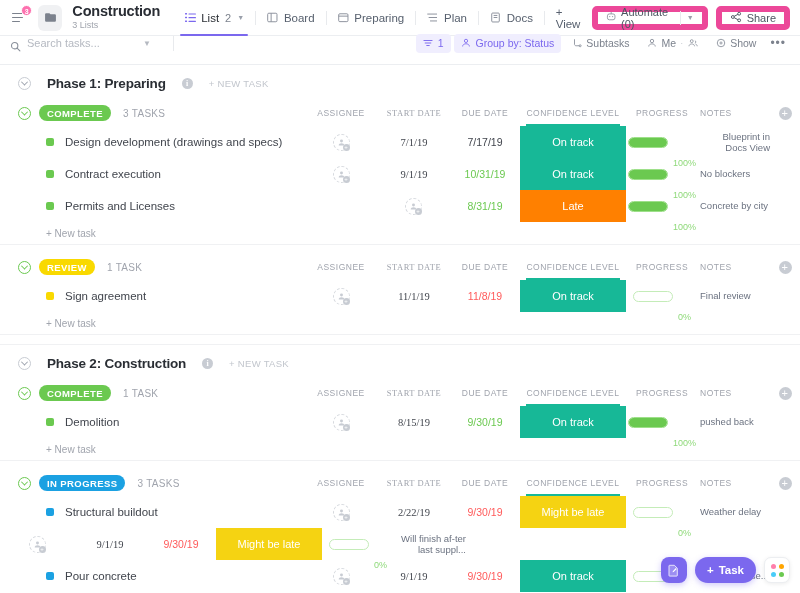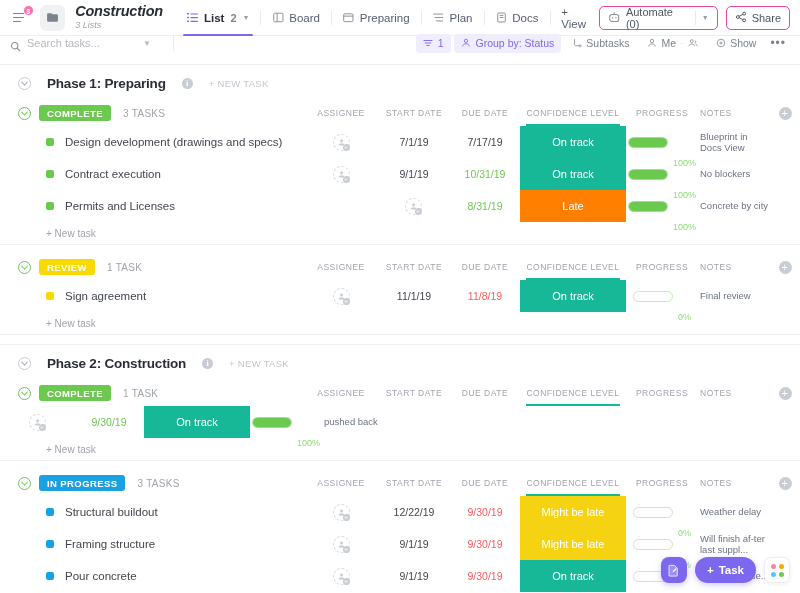--- a/index.html
+++ b/index.html
@@ -32,45 +32,45 @@
     background: #FD71AF; color:#fff; border-radius: 6px;
     font-size: 7px; line-height: 11px; text-align:center; font-weight:700;
     border: 1.3px solid #fff;
   }
   .folder-chip {
     width: 26px; height: 26px; margin-left: 8px;
     background: #f0f1f3; border-radius: 6px;
     display:flex; align-items:center; justify-content:center; cursor:pointer;
   }
   .folder-chip svg { width: 13px; height: 13px; fill: #7c828d; }
-  .title-block { margin-left: 10px; line-height: 1.05; font-style: italic; }
+  .title-block { margin-left: 10px; line-height: 1.05; }
   .title-block .t1 { font-size: 14.5px; font-weight: 700; letter-spacing: -0.2px; color:#292d34; }
   .title-block .t2 { font-size: 9px; color: #a0a4ad; margin-top: 2px; }
 
   .view-tabs { display: flex; align-items: center; margin-left: 14px; height: 36px; }
   .vtab {
     display:flex; align-items:center; gap: 5px;
     padding: 0 10px; height: 36px; font-size: 11.5px; color: #57606e; cursor: pointer;
     position: relative; white-space: nowrap;
   }
   .vtab .vi { display:inline-flex; width: 12px; height: 12px; align-items:center; justify-content:center; }
   .vtab .vi svg { width: 11px; height: 11px; }
-  .vtab.active { color: #2a2e34; font-weight: 700; }
+  .vtab.active { color: #2a2e34; font-weight: 400; }
   .vtab.active::after {
     content:""; position:absolute; left: 6px; right: 6px; bottom: 0; height: 2px; background: #7B68EE; border-radius:2px;
   }
   .vtab .cnt { color:#7c828d; font-size: 11px; margin-left: 1px; }
   .vtab .caret { font-size: 7px; color:#9aa0ab; margin-left:1px; }
   .vdiv { width:1px; height:14px; background:#e8eaed; margin: 0 1px; }
   .addview { color:#57606e; font-size:11.5px; padding: 0 10px; cursor:pointer; display:flex; align-items:center; gap:4px;}
 
   .topbar-right { margin-left: auto; display: flex; align-items: center; gap: 8px; }
   .btn-outline {
     display:flex; align-items:center; gap:5px;
-    border: 1px solid #ec4899; border-radius: 5px;
+    border: 6px solid #ec4899; border-radius: 5px;
     height: 24px; padding: 0 8px; font-size: 11px; color: #4c5561; cursor:pointer; background:#fff;
   }
   .btn-outline .sep { width:1px; height:14px; background:#e8eaed; margin: 0 1px 0 3px; }
   .btn-outline .caret { font-size: 7px; color:#9aa0ab; }
   .robot-ic { width:13px; height:13px; }
 
   
   .filterbar {
     height: 29px; flex: 0 0 29px; display:flex; align-items:center;
     border-bottom: 1px solid #eceef1; background:#fff; padding: 0 10px 14px 10px;
@@ -120,37 +120,37 @@
     font-family:"Liberation Serif", serif; cursor:pointer;
   }
   .newtask-cap { font-size: 9.5px; color:#c2c6cd; letter-spacing: .3px; cursor:pointer; }
 
   
   .group { }
   .group-head {
     display:flex; align-items:center; height: 26px; padding-left: 18px; position:relative;
   }
   .status-badge {
-    height: 16px; padding: 0 8px; border-radius: 3px; color:#fff;
+    height: 16px; padding: 0 8px; border-radius: 8px; color:#fff;
     font-size: 9.5px; font-weight: 700; letter-spacing: .4px;
     display:inline-flex; align-items:center; margin-left: 8px; cursor:pointer;
   }
   .task-count { font-size: 10px; color:#a0a4ad; margin-left: 12px; letter-spacing:.3px; }
 
   
   .cols { margin-left:auto; display:flex; align-items:center; height:26px; }
   .col-h {
     font-size: 8.5px; color:#a0a4ad; letter-spacing: .5px; text-align:center;
     position: relative; height: 26px; line-height: 26px;
   }
   .col-h.underline::after{
     content:""; position:absolute; left:6px; right:6px; bottom:0; height:2px; background:#17B897;
   }
   .c-assignee { width: 74px; }
-  .c-start { width: 72px; }
+  .c-start { width: 72px; font-family: Liberation Serif, serif; }
   .c-due { width: 70px; }
   .c-conf { width: 106px; }
   .c-prog { width: 72px; }
   .c-notes { width: 72px; text-align:left; padding-left:2px; }
   .c-plus { width: 30px; display:flex; align-items:center; justify-content:center; }
   .plus-circle {
     width: 13px; height:13px; border-radius:50%; background:#c8ccd3; color:#fff;
     font-size: 11px; line-height: 12px; text-align:center; cursor:pointer; font-weight:400;
   }
 
@@ -159,21 +159,21 @@
   .task-main { display:flex; align-items:center; padding-left: 46px; flex: 1 1 auto; }
   .sq { width: 8px; height: 8px; border-radius: 2px; flex:0 0 8px; }
   .task-name { font-size: 11.5px; color:#41454d; margin-left: 11px; white-space:nowrap; }
   .task-cells { display:flex; align-items:stretch; }
   .cell { display:flex; align-items:center; justify-content:center; font-size: 10.5px; }
   .cell.c-assignee { width:74px; }
   .cell.c-start { width:72px; color:#41454d; }
   .cell.c-due { width:70px; }
   .cell.c-conf { width:106px; color:#fff; font-size:11px; }
   .cell.c-prog { width:72px; gap:5px; }
-  .cell.c-notes { width:72px; justify-content:flex-start; padding-left:2px; font-size:9.5px; color:#6b7280; line-height:1.18; }
+  .cell.c-notes { width:72px; justify-content:flex-start; padding-left:2px; font-size:9.5px; color:#6b7280; line-height:1.18;text-align:right; }
   .cell.c-plus { width:30px; }
 
   .avatar {
     width: 17px; height:17px; border-radius:50%; border:1px dashed #d5d8dd;
     display:flex; align-items:center; justify-content:center; cursor:pointer; position:relative;
   }
   .avatar svg { width: 9px; height: 9px; fill:#c8ccd3; }
   .avatar .plusdot {
     position:absolute; right:-1px; bottom:-1px; width:7px; height:7px; border-radius:50%;
     background:#c8ccd3; color:#fff; font-size:6px; line-height:7px; text-align:center;
@@ -585,30 +585,35 @@
                 <span class="col-h c-due">DUE DATE</span>
                 <span class="col-h c-conf underline">CONFIDENCE LEVEL</span>
                 <span class="col-h c-prog">PROGRESS</span>
                 <span class="col-h c-notes">NOTES</span>
                 <span class="col-h c-plus">
                   <span class="plus-circle">+</span>
                 </span>
               </span>
             </div>
             <div class="task-row">
+              <span class="task-main">
+                <span class="sq" style="background:#6BC950"></span>
+                <span class="task-name">Demolition</span>
+              </span>
               <span class="task-cells">
                 <span class="cell c-assignee">
                   <span class="avatar">
                     <svg viewBox="0 0 16 16">
                       <circle cx="8" cy="5.4" r="2.6"></circle>
                       <path d="M3 13.4c0-2.5 2.2-4 5-4s5 1.5 5 4z"></path>
                     </svg>
                     <span class="plusdot">+</span>
                   </span>
                 </span>
+                <span class="cell c-start">8/15/19</span>
                 <span class="cell c-due due-green">9/30/19</span>
                 <span class="cell c-conf" style="background:#17B897">On track</span>
                 <span class="cell c-prog">
                   <span class="pbar">
                     <i style="width:100%"></i>
                   </span>
                   <span class="ppct">100%</span>
                 </span>
                 <span class="cell c-notes">pushed back</span>
                 <span class="cell c-plus"></span>
@@ -643,36 +648,32 @@
               <span class="task-cells">
                 <span class="cell c-assignee">
                   <span class="avatar">
                     <svg viewBox="0 0 16 16">
                       <circle cx="8" cy="5.4" r="2.6"></circle>
                       <path d="M3 13.4c0-2.5 2.2-4 5-4s5 1.5 5 4z"></path>
                     </svg>
                     <span class="plusdot">+</span>
                   </span>
                 </span>
-                <span class="cell c-start">12/22/19</span>
+                <span class="cell c-start">2/22/19</span>
                 <span class="cell c-due due-red">9/30/19</span>
                 <span class="cell c-conf" style="background:#F5D312">Might be late</span>
                 <span class="cell c-prog">
                   <span class="pbar empty"></span>
                   <span class="ppct">0%</span>
                 </span>
                 <span class="cell c-notes">Weather delay</span>
                 <span class="cell c-plus"></span>
               </span>
             </div>
             <div class="task-row">
-              <span class="task-main">
-                <span class="sq" style="background:#1BA1E2"></span>
-                <span class="task-name">Framing structure</span>
-              </span>
               <span class="task-cells">
                 <span class="cell c-assignee">
                   <span class="avatar">
                     <svg viewBox="0 0 16 16">
                       <circle cx="8" cy="5.4" r="2.6"></circle>
                       <path d="M3 13.4c0-2.5 2.2-4 5-4s5 1.5 5 4z"></path>
                     </svg>
                     <span class="plusdot">+</span>
                   </span>
                 </span>

